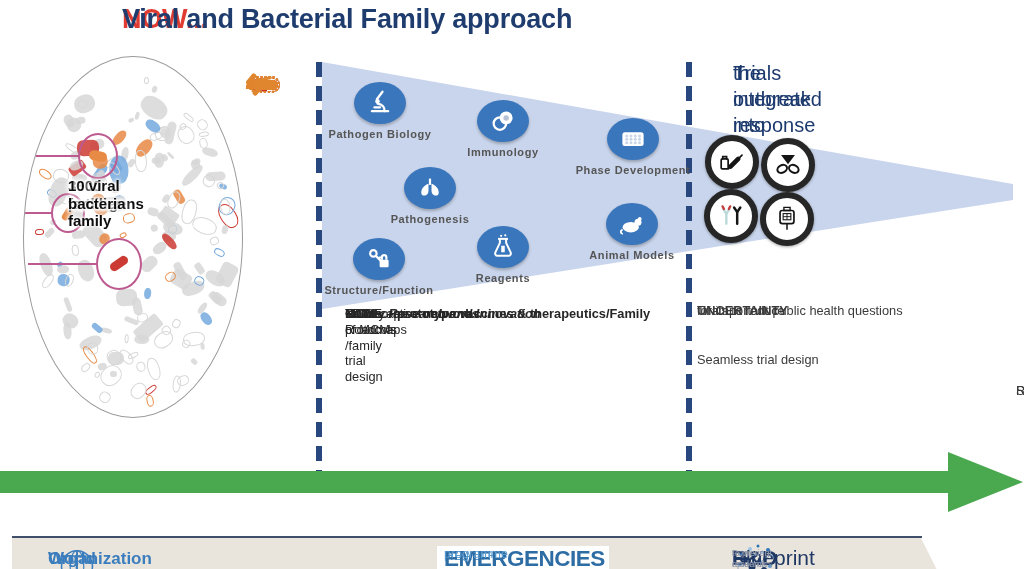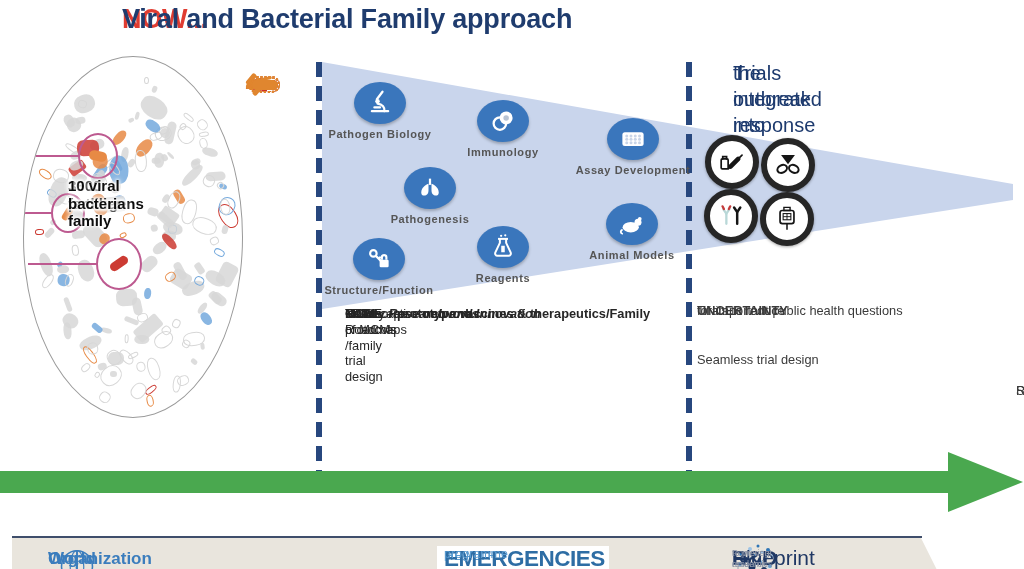--- a/index.html
+++ b/index.html
@@ -389,21 +389,21 @@
             <circle cx="10.4" cy="12.2" r="1.2"></circle>
             <circle cx="13.8" cy="12.2" r="1.2"></circle>
             <circle cx="17.2" cy="12.2" r="1.2"></circle>
         <circle cx="7" cy="14.9" r="1.2"></circle>
             <circle cx="10.4" cy="14.9" r="1.2"></circle>
             <circle cx="13.8" cy="14.9" r="1.2"></circle>
             <circle cx="17.2" cy="14.9" r="1.2"></circle>
           </g>
         </svg>
     </div>
-    <div class="stage-label">Assay Development</div>
+    <div class="stage-label">Phase Development</div>
   </div>
   <div class="stage s4">
     <div class="stage-circle">
       <svg width="30" height="30" viewBox="0 0 24 24">
           <path d="M12 4.5v5" stroke="#fff" stroke-width="1.8" fill="none"></path>
         <path d="M10.8 8.5C9.5 9 5 11 5 15.5c0 2.6 2.2 3 3.8 2.2 1.6-.8 2-2.4 2-4z" fill="#fff"></path>
         <path d="M13.2 8.5c1.3.5 5.8 2.5 5.8 7 0 2.6-2.2 3-3.8 2.2-1.6-.8-2-2.4-2-4z" fill="#fff"></path>
         </svg>
     </div>
     <div class="stage-label">Pathogenesis</div>

